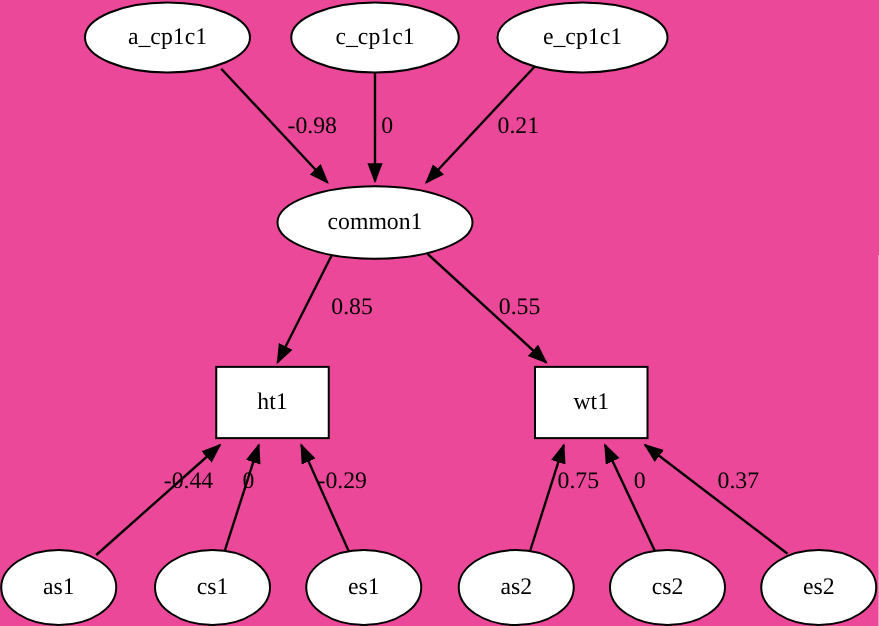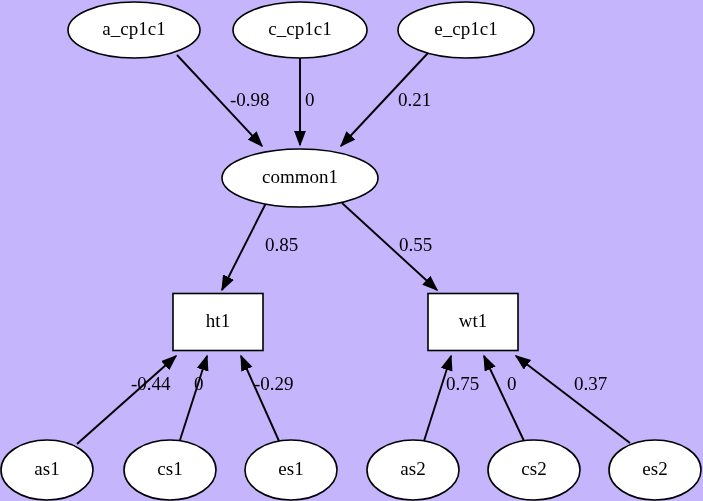--- a/index.html
+++ b/index.html
@@ -8,21 +8,21 @@
     padding: 0;
     background: #ffffff;
   }
   body {
     font-family: "Liberation Serif", "DejaVu Serif", serif;
   }
   #diagram-canvas {
     position: relative;
     width: 703px;
     height: 501px;
-    background: #c4b5fd;
+    background: #ec4899;
     overflow: hidden;
   }
   svg#graph {
     display: block;
     width: 703px;
     height: 501px;
   }
   .node-shape {
     fill: #ffffff;
     stroke: #000000;

